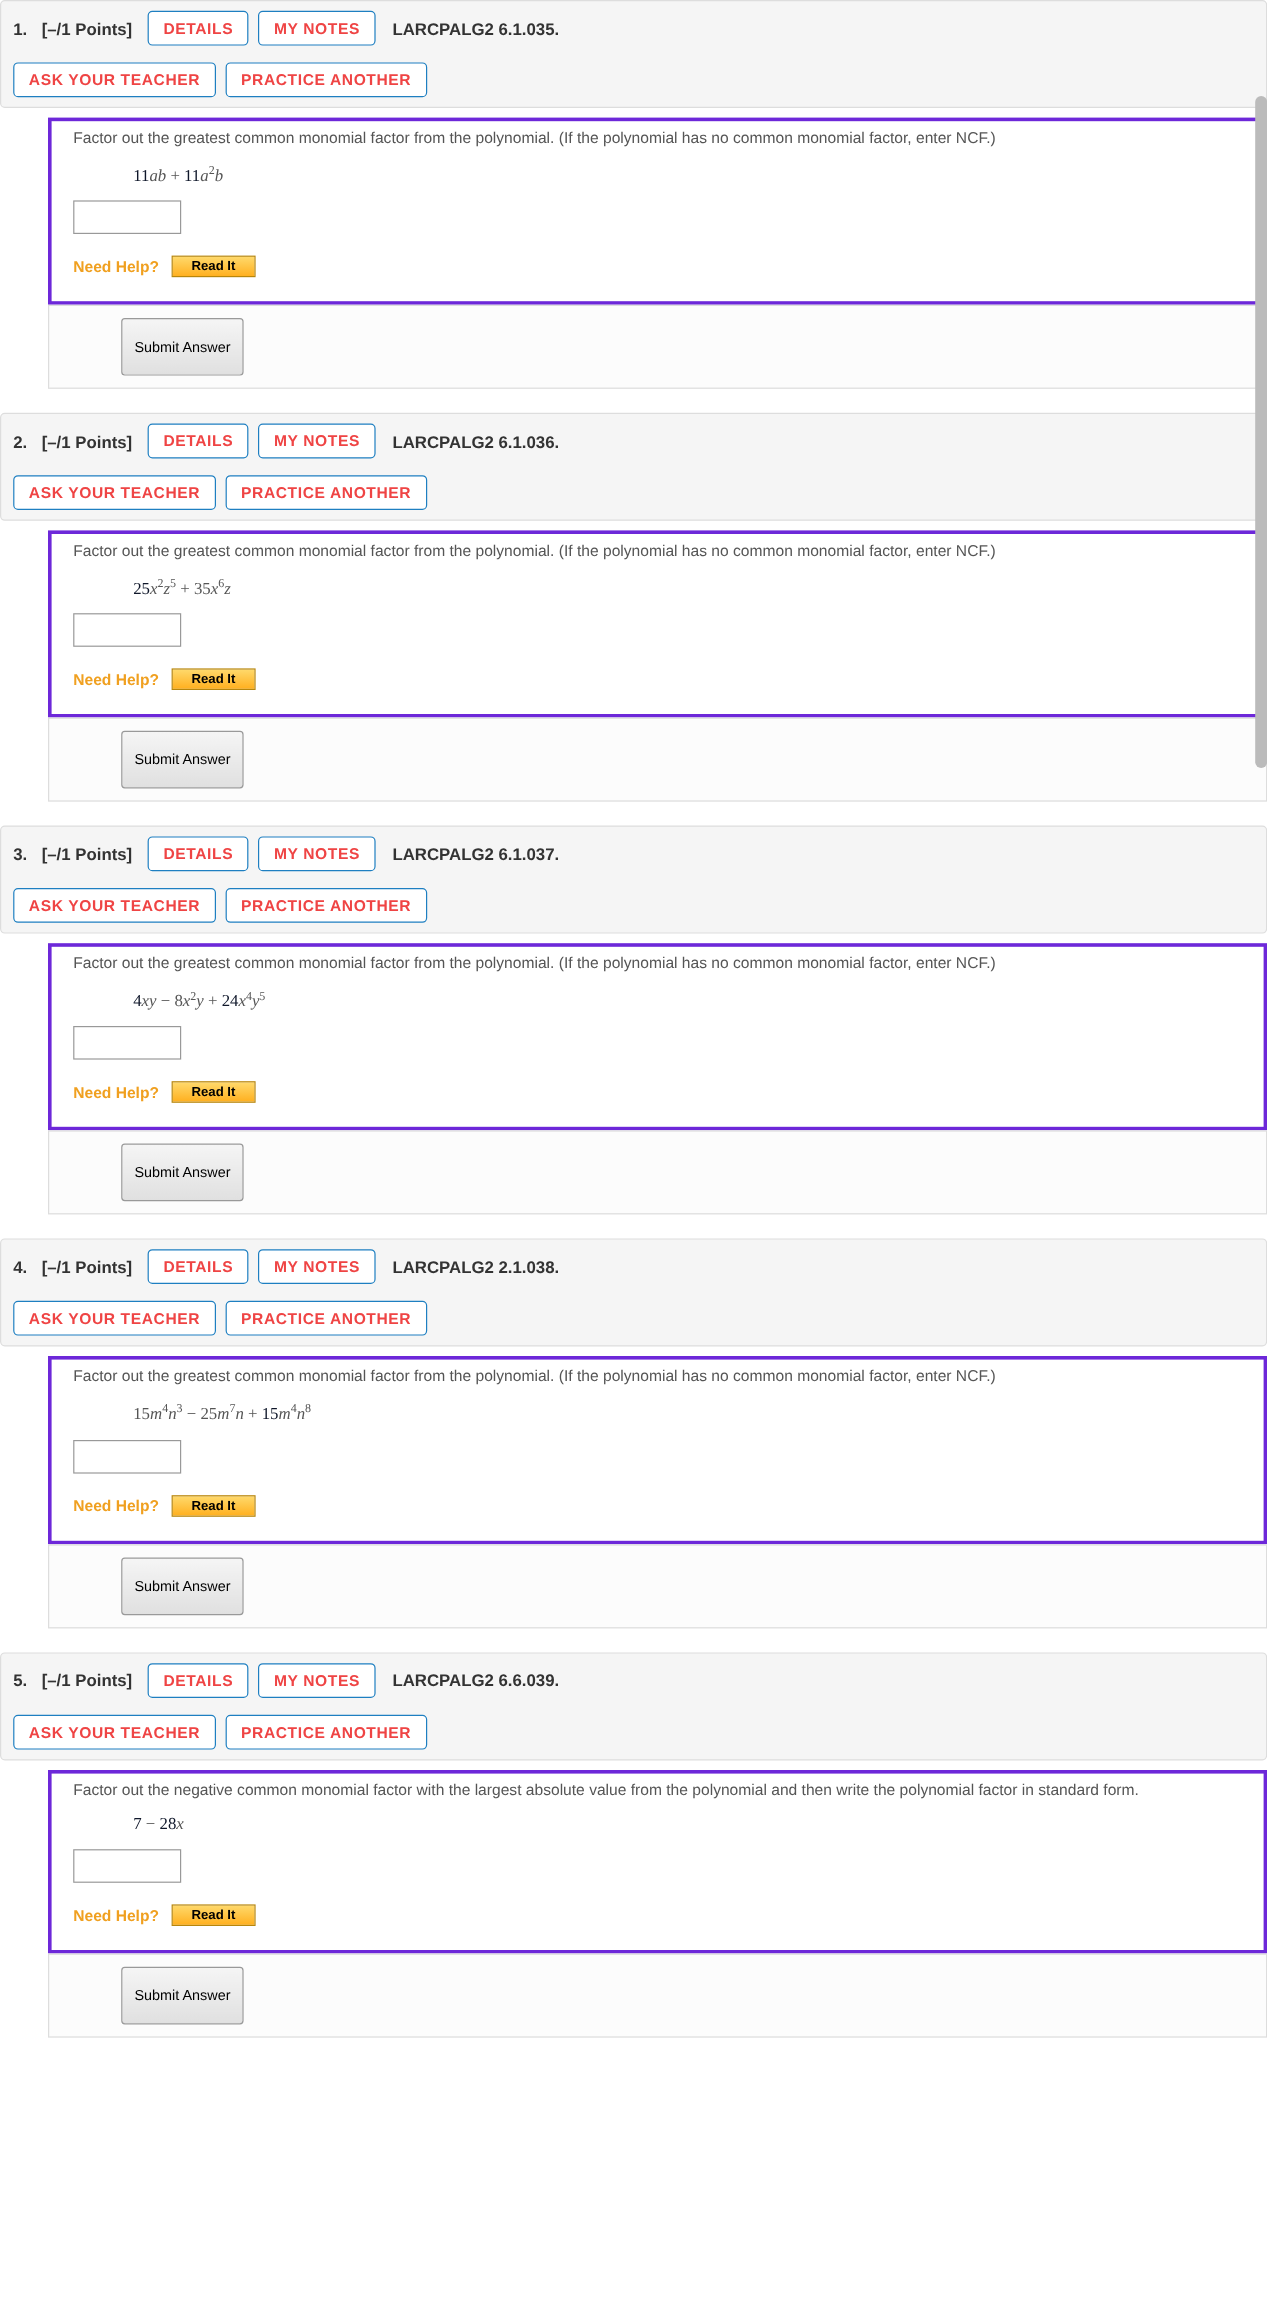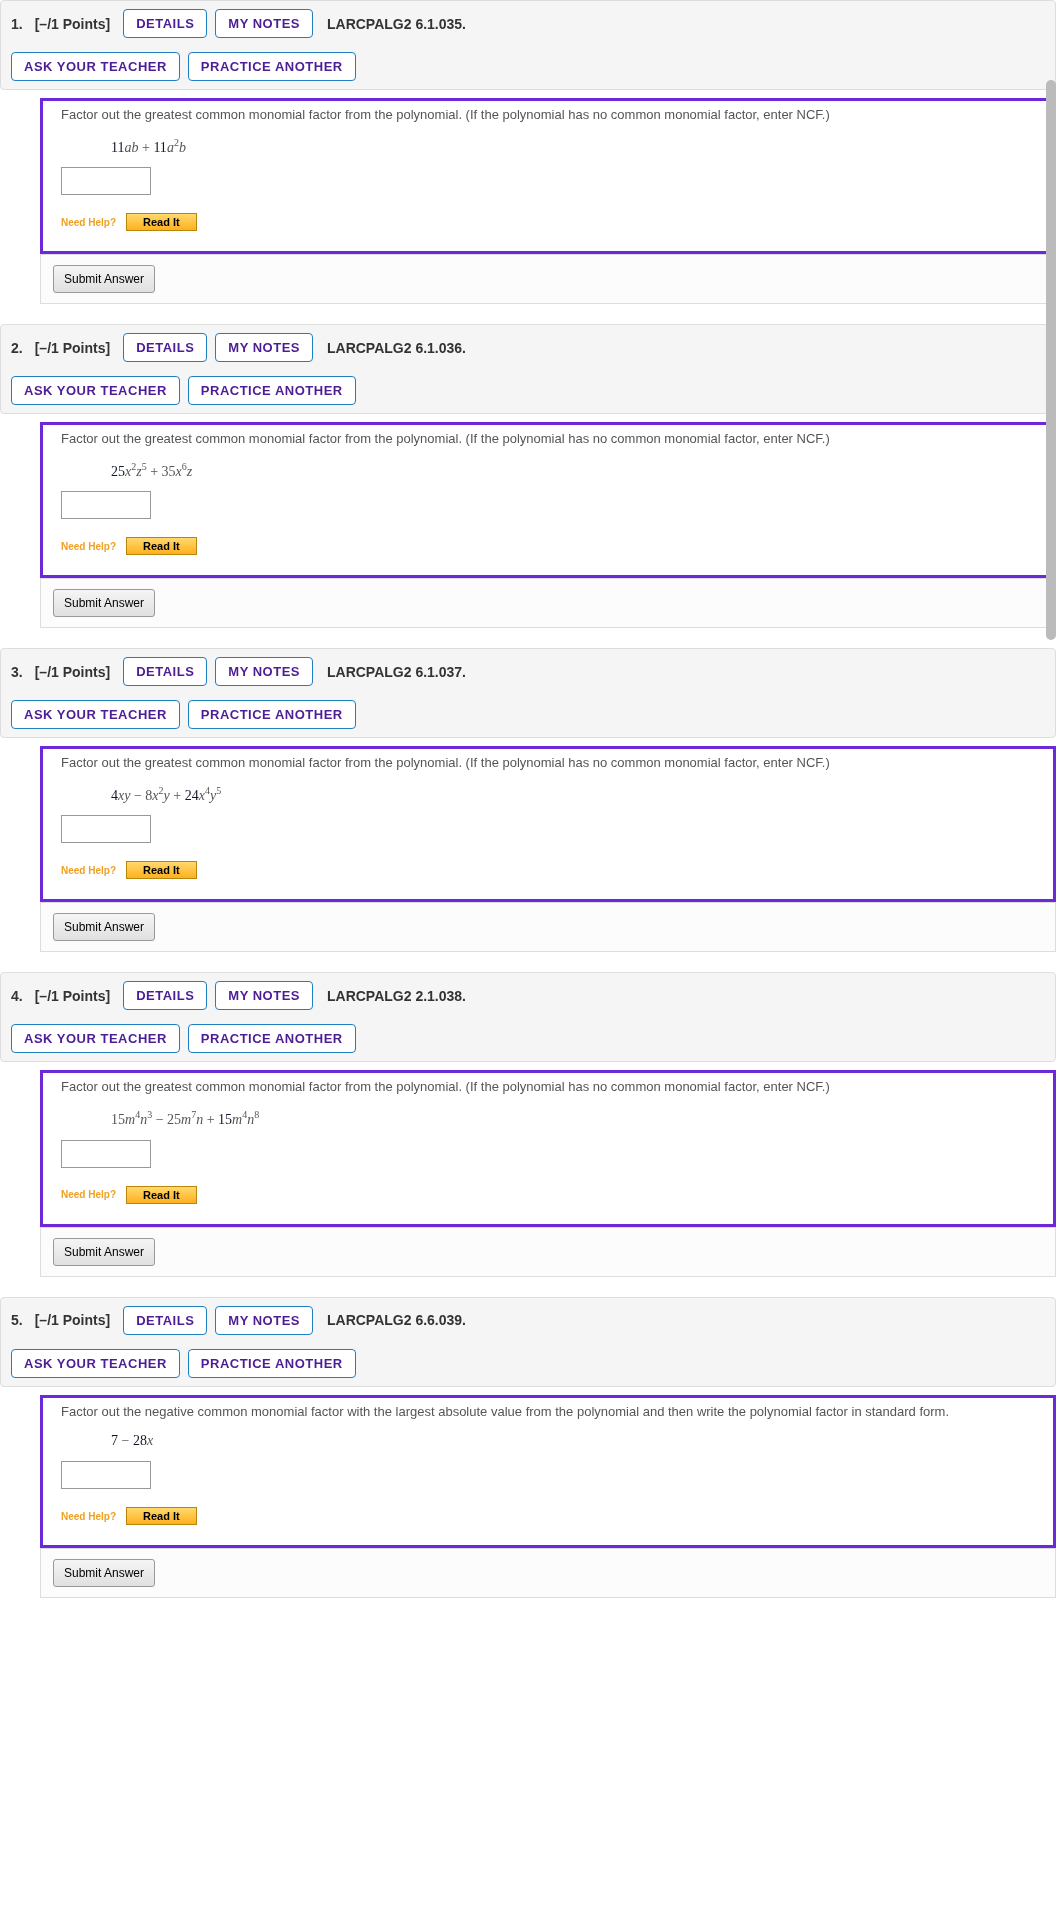--- a/index.html
+++ b/index.html
@@ -21,21 +21,21 @@
   display: flex;
   flex-wrap: wrap;
   align-items: center;
   gap: 8px;
 }
 .row2 { width: 100%; display:flex; gap:8px; margin-top:6px; }
 .qnum { font-weight: bold; font-size:14px; margin-right:4px;}
 .points { font-weight: bold; margin-right:5px; font-size:14px;}
 .pill-btn {
   border: 1.5px solid #1e7fc1;
-  color: #4c1d95;
+  color: #ef4444;
   background: #fff;
   border-radius: 4px;
   padding: 6px 12px;
   font-weight: bold;
   font-size: 13px;
   cursor: pointer;
   letter-spacing: 0.5px;
 }
 .qref { font-weight: bold; color:#333; margin-left:6px; font-size:14px;}
 .question-body {
@@ -49,42 +49,43 @@
 .formula { margin-left:50px; margin-bottom:12px; font-size:14px; font-family: "Times New Roman", serif;}
 .formula .c1 { color: #0f172a; }
 .formula i { font-style: italic; }
 .formula sup { font-size:10px; vertical-align: super;}
 .answer-input {
   width: 90px; height: 28px;
   border: 1px solid #999;
   margin-bottom: 18px;
 }
 .need-help-row { display:flex; align-items:center; gap:10px; margin-bottom:6px;}
-.need-help { color:#f0a020; font-weight:bold; font-size:10px;}
+.need-help { color:#f0a020; font-weight:bold; font-size:13px;}
 .readit-btn {
   background: linear-gradient(#ffd96b,#ffb020);
   border: 1px solid #b8860b;
   padding: 2px 16px;
   font-size:11px;
   font-weight:bold;
   cursor:pointer;
 }
 .submit-area {
   border:1px solid #ddd;
   margin-left:40px;
   padding: 10px 12px;
   background:#fcfcfc;
 }
 .submit-btn {
   background: linear-gradient(#f5f5f5,#e0e0e0);
   border:1px solid #999;
   border-radius:3px;
-  padding: 6px 10px;
+  padding: 16px 10px;
   font-size:12px;
   cursor:pointer;
+  margin-left:48px;
 }
 .scrollbar {
   position:absolute;
   right:0; top:80px;
   width:10px; height:560px;
   background:#bbb;
   border-radius:5px;
 }
 .container { position:relative; }
 </style>

